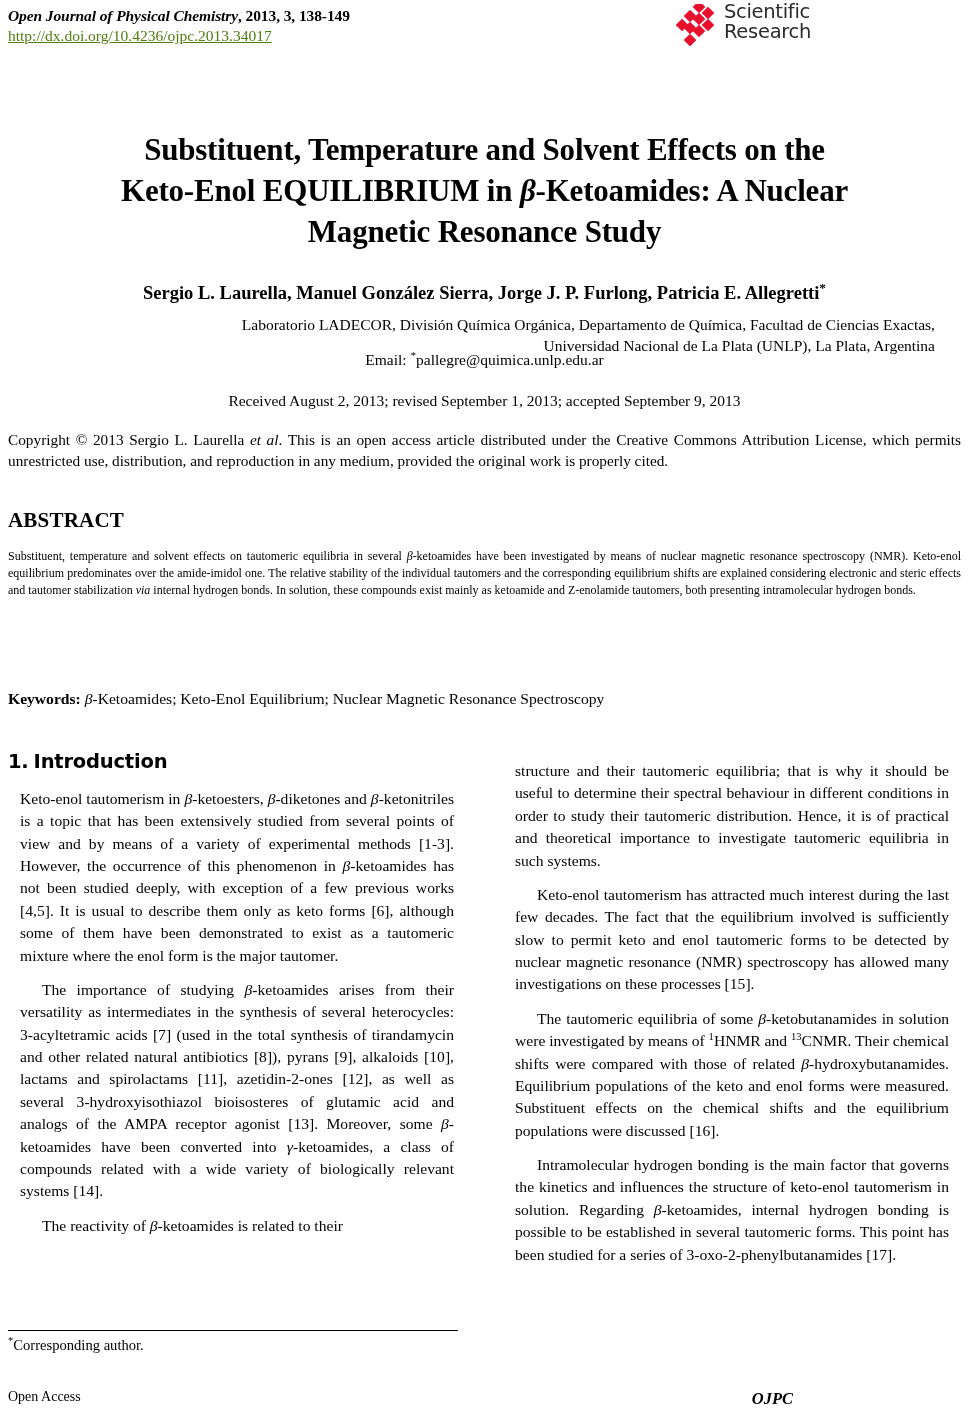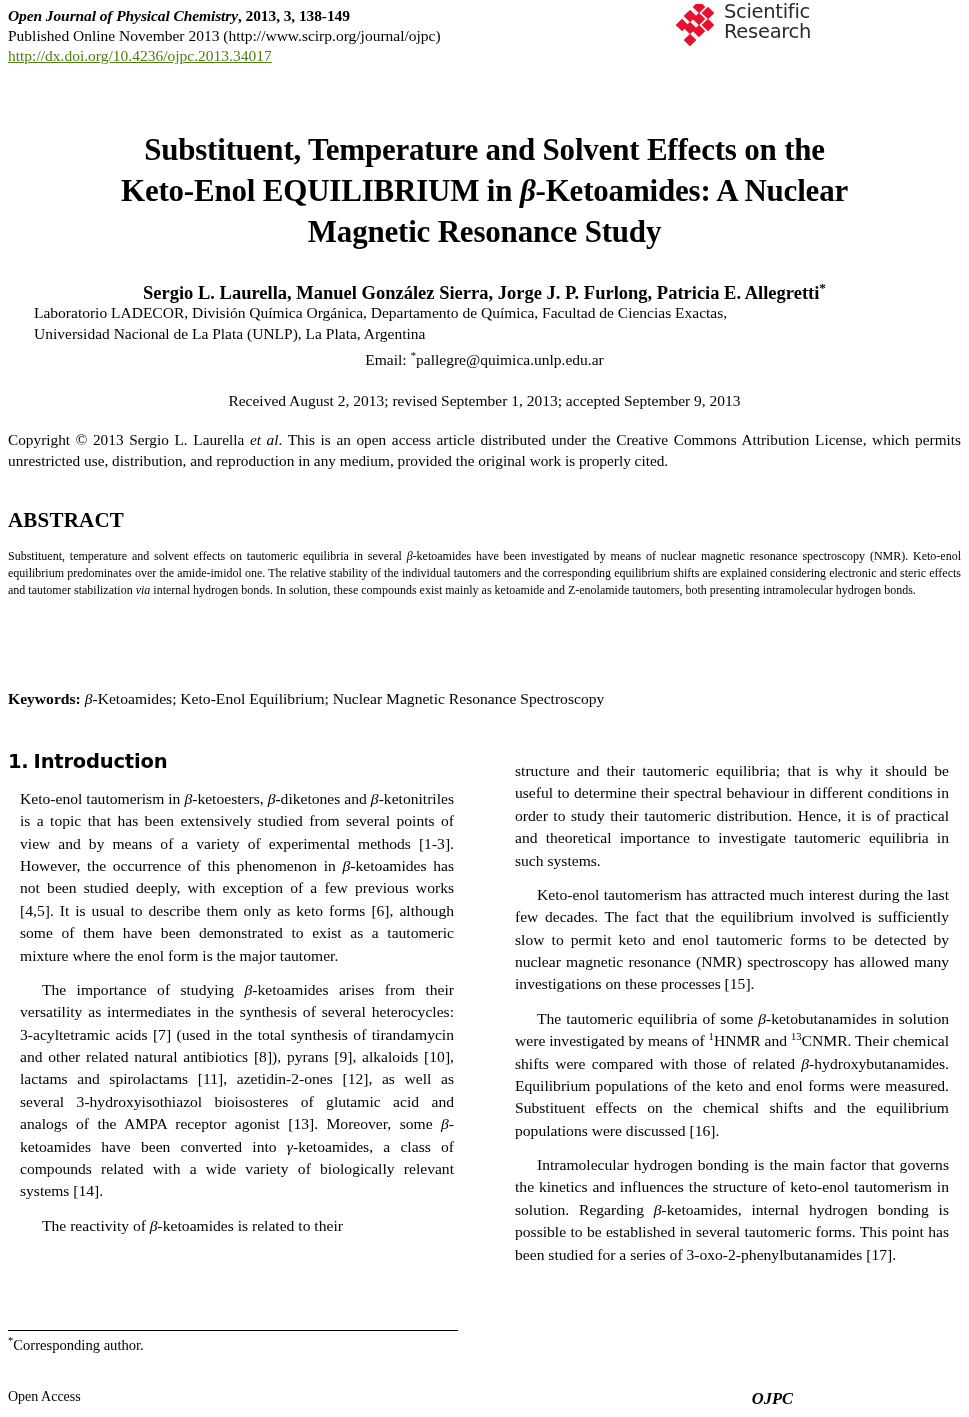--- a/index.html
+++ b/index.html
@@ -99,23 +99,23 @@
     left: 34px;
     top: 283px;
     width: 901px;
     text-align: center;
     font-size: 18.5px;
     font-weight: bold;
   }
   .affil {
     position: absolute;
     left: 34px;
-    top: 302px;
-    width: 901px;
-    text-align: left;
+    top: 314px;
+    width: 901px;
+    text-align: right;
     font-size: 15.5px;
     line-height: 1.38;
   }
   .email-line {
     position: absolute;
     left: 34px;
     top: 351px;
     width: 901px;
     text-align: center;
     font-size: 15.5px;
@@ -237,21 +237,20 @@
     font-style: italic;
   }
 </style>
 </head>
 <body>
 
 <div class="page">
 
   <div class="masthead">
     <div class="mast-line1"><span class="mast-journal">Open Journal of Physical Chemistry</span><span class="mast-cite">, 2013, 3, 138-149</span></div>
-    <div class="mast-line2">Published Online November 2013 (http://www.scirp.org/journal/ojpc)</div>
     <a class="mast-doi" href="#">http://dx.doi.org/10.4236/ojpc.2013.34017</a>
   </div>
 
   <div class="logo">
     <svg class="logo-diamonds" viewBox="0 0 46 42">
       <g fill="#e8112d">
         <rect x="18.5" y="-1.5" width="9" height="9" transform="rotate(45 23 3)"></rect>
         <rect x="27.5" y="4.5" width="9" height="9" transform="rotate(45 32 9)"></rect>
         <rect x="9.5" y="7.5" width="9" height="9" transform="rotate(45 14 12)"></rect>
         <rect x="18.5" y="10.5" width="9" height="9" transform="rotate(45 23 15)"></rect>

